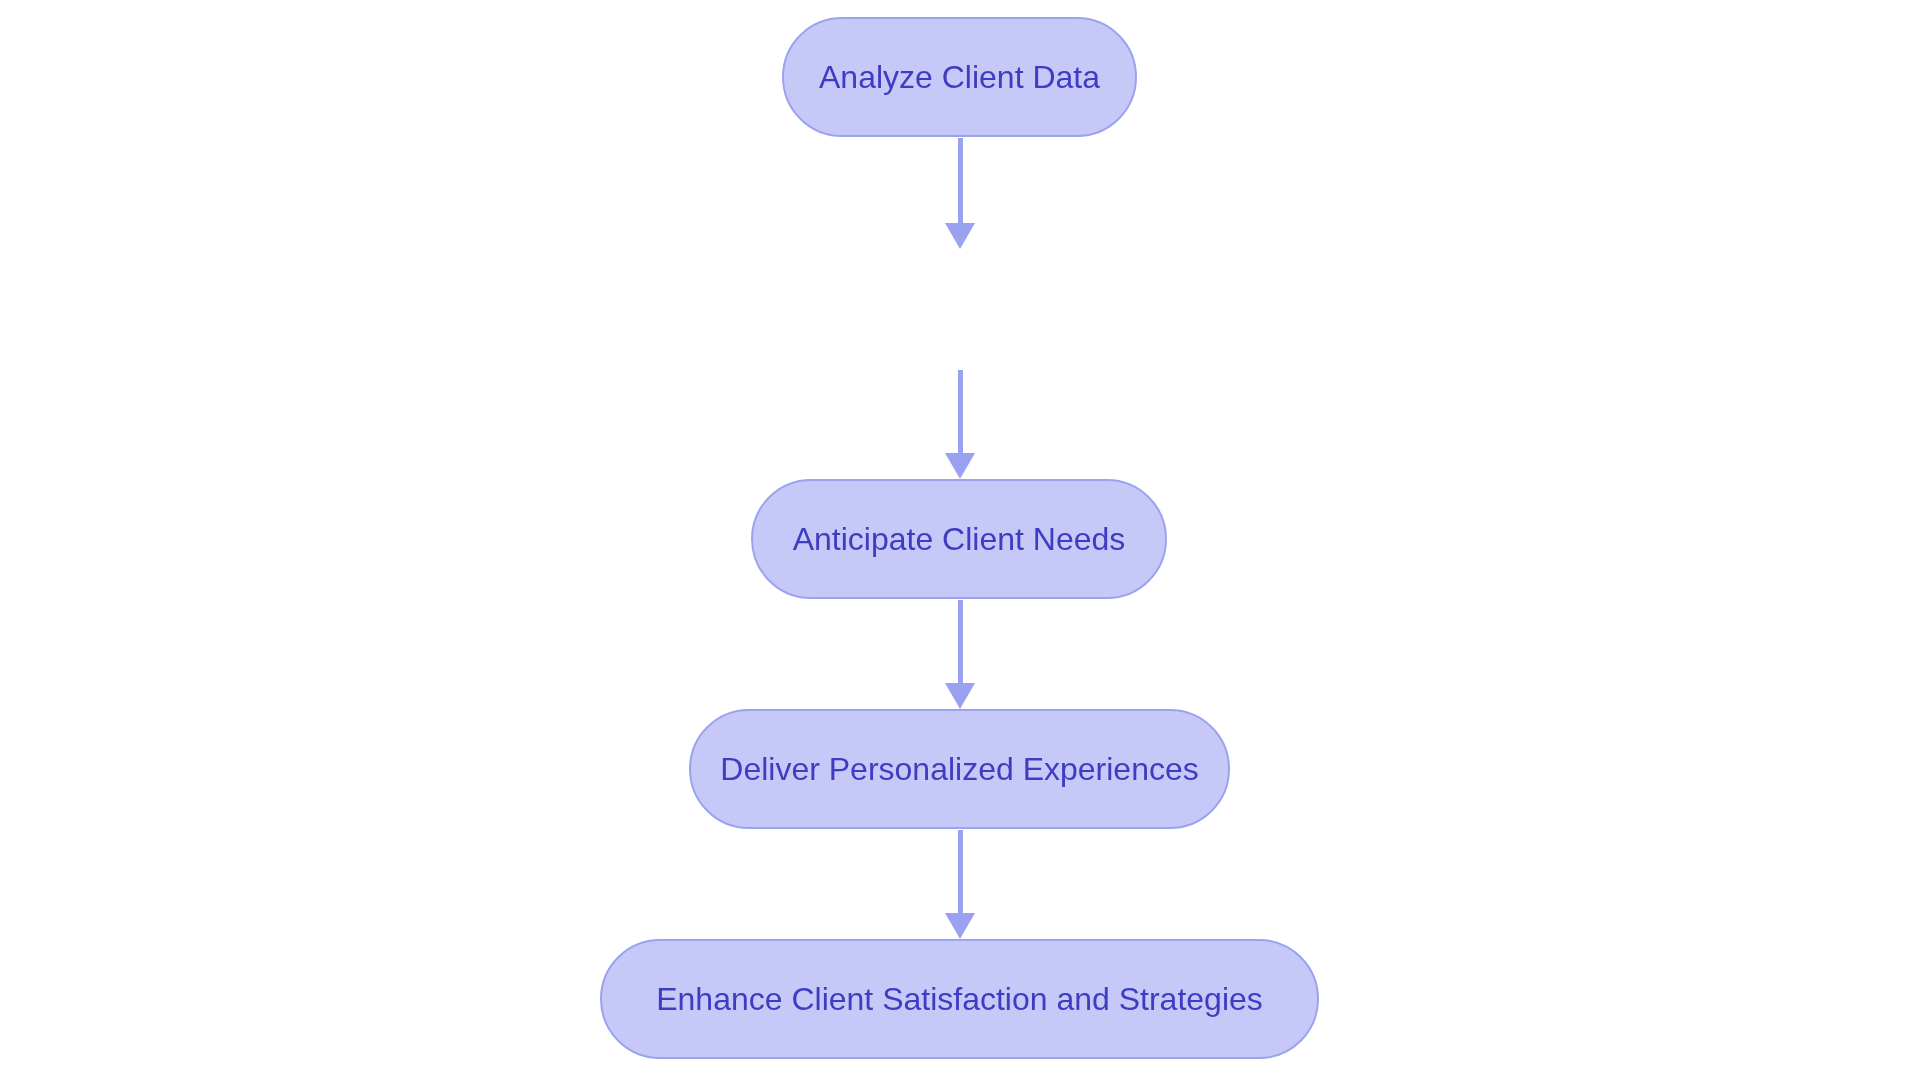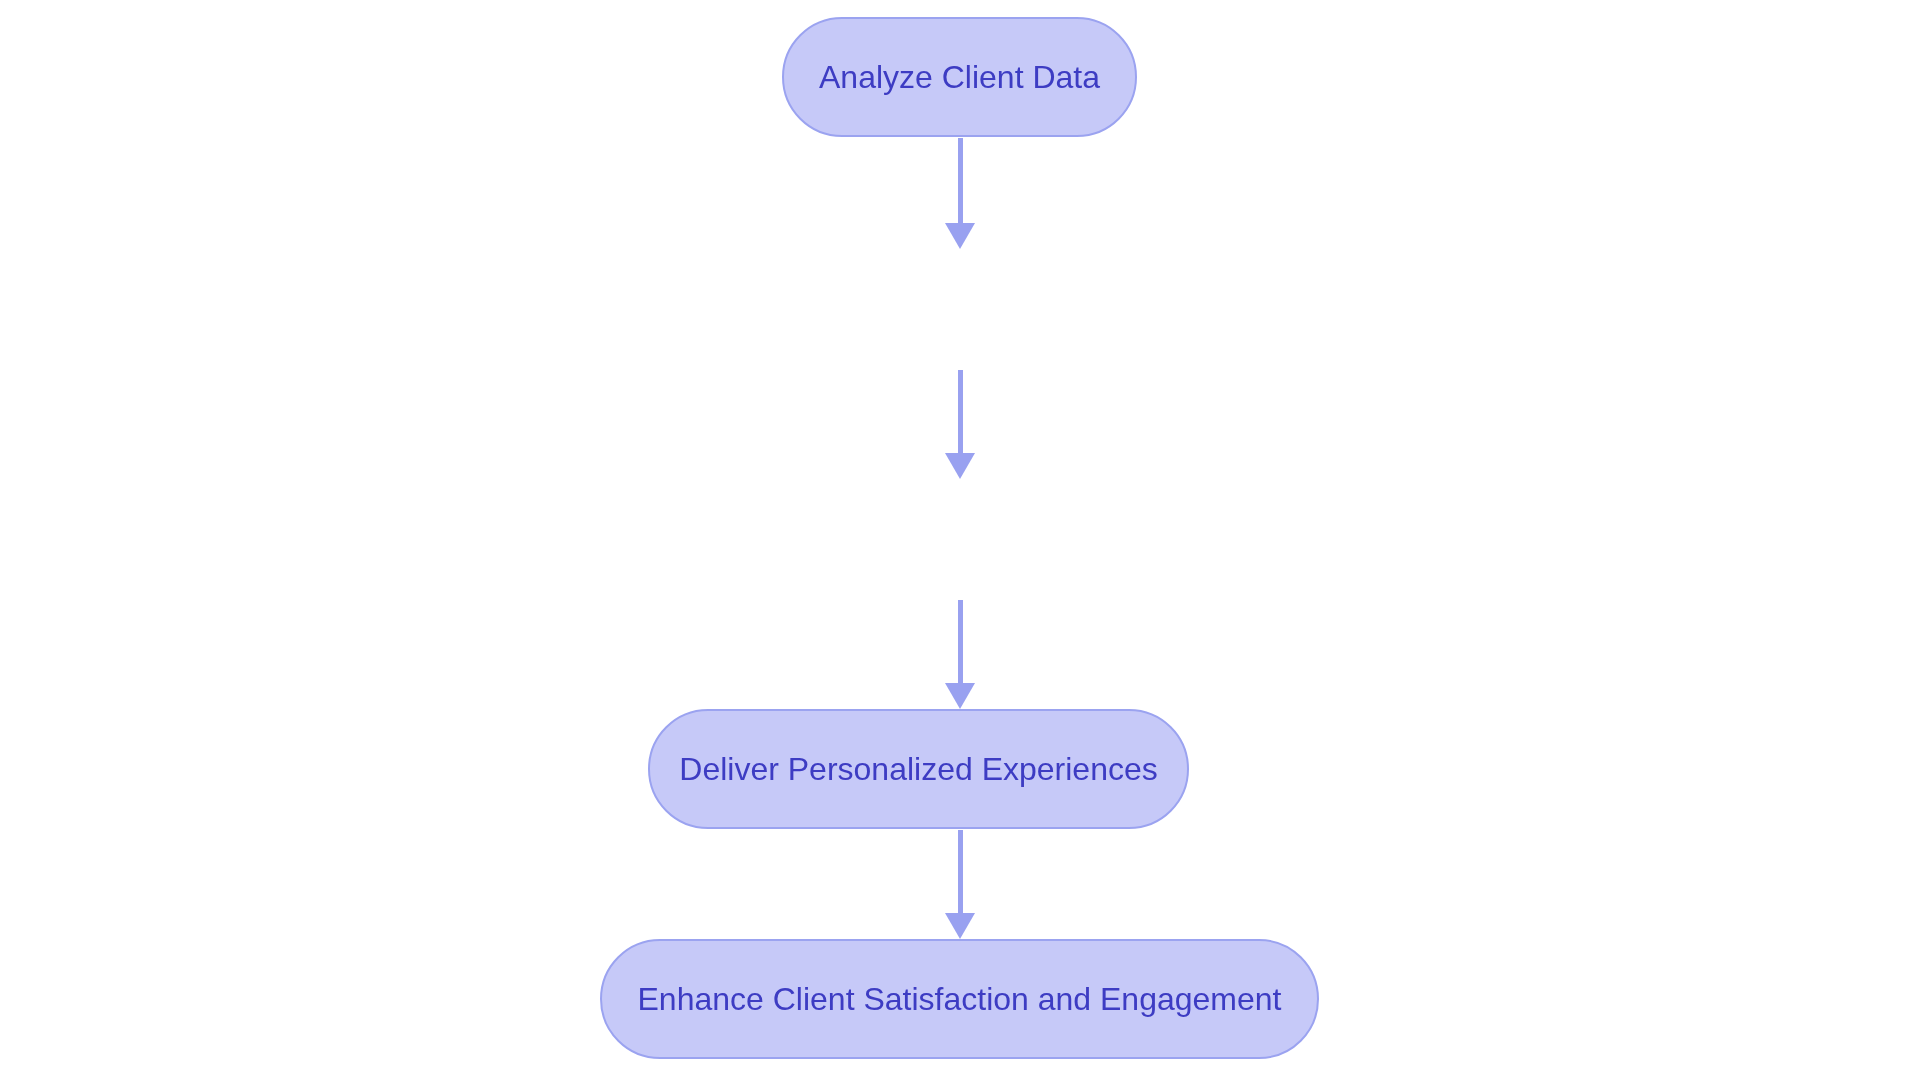--- a/index.html
+++ b/index.html
@@ -27,21 +27,21 @@
     justify-content: center;
     color: #3d3cc3;
     font-size: 32px;
     font-weight: 400;
     white-space: nowrap;
     text-align: center;
   }
   .n1 { left: 782px; top: 17px;  width: 355px; }
   .n2 { left: 572px; top: 249px; width: 775px; }
   .n3 { left: 751px; top: 479px; width: 416px; }
-  .n4 { left: 648px; top: 709px; width: 541px; }
+  .n4 { left: 689px; top: 709px; width: 541px; }
   .n5 { left: 600px; top: 939px; width: 719px; }
 
   .arrow {
     position: absolute;
     left: 944px;
     width: 32px;
     display: flex;
     flex-direction: column;
     align-items: center;
   }
@@ -76,32 +76,35 @@
     <div class="arrow-stem"></div>
     <div class="arrow-head"></div>
   </div>
 
 
   <div class="arrow a2">
     <div class="arrow-stem"></div>
     <div class="arrow-head"></div>
   </div>
 
+  <div class="node n3">
+    <span>Anticipate Client Needs</span>
+  </div>
 
   <div class="arrow a3">
     <div class="arrow-stem"></div>
     <div class="arrow-head"></div>
   </div>
 
   <div class="node n4">
     <span>Deliver Personalized Experiences</span>
   </div>
 
   <div class="arrow a4">
     <div class="arrow-stem"></div>
     <div class="arrow-head"></div>
   </div>
 
   <div class="node n5">
-    <span>Enhance Client Satisfaction and Engagement</span>
+    <span>Enhance Client Satisfaction and Strategies</span>
   </div>
 
 </div>
 
 </body></html>

